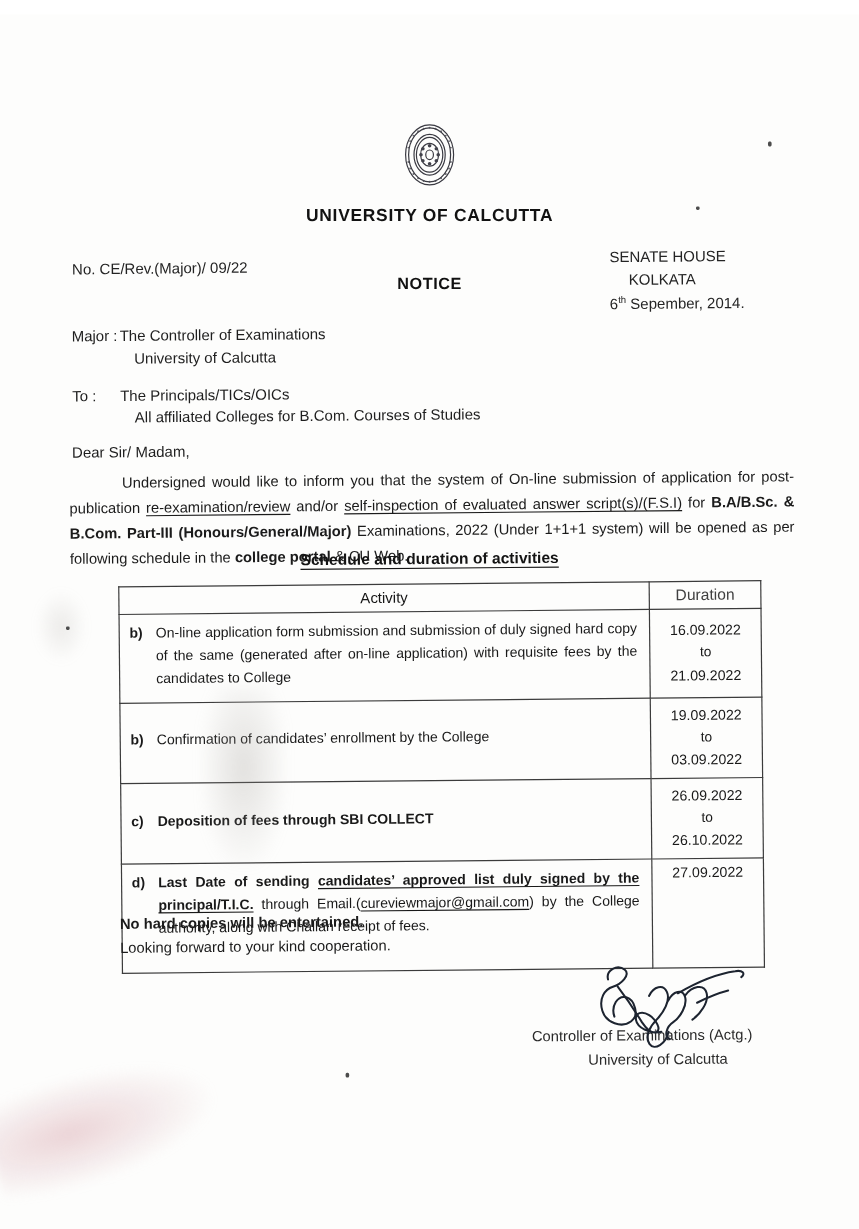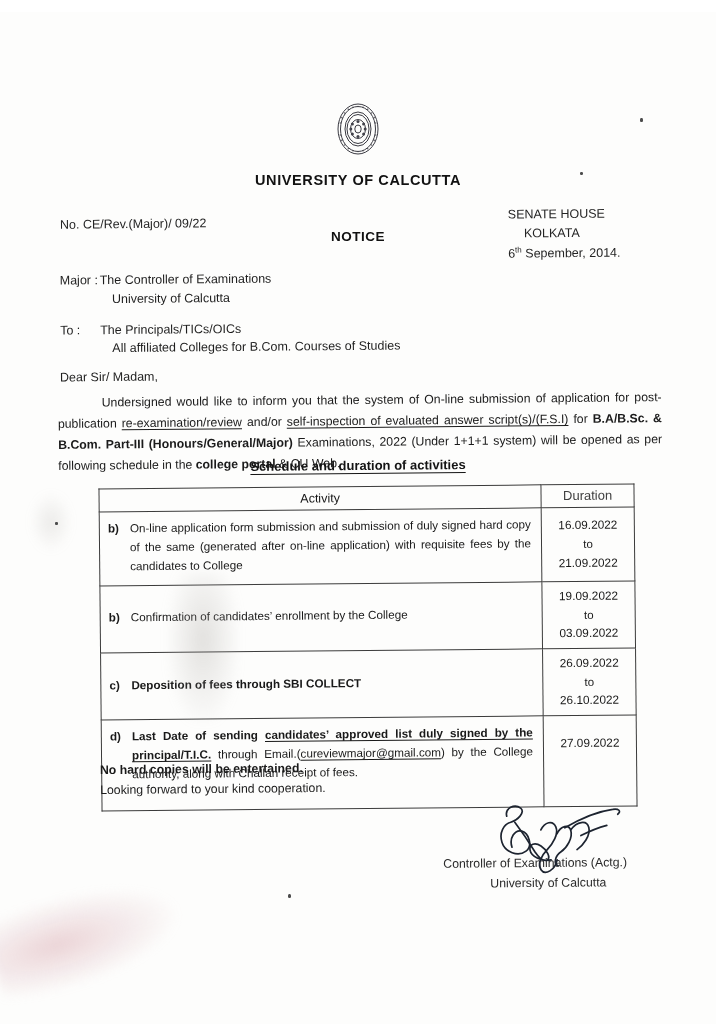--- a/index.html
+++ b/index.html
@@ -397,21 +397,21 @@
             <div class="to">to</div>
             <div>26.10.2022</div>
           </td>
         </tr>
 
         <tr>
           <td class="act" style="height:74px;vertical-align:top;">
             <span class="marker">d)</span>
             <span class="txt"><b>Last Date of sending </b><b><u>candidates’ approved list duly signed by the principal/T.I.C.</u></b><span> through Email.(</span><u>cureviewmajor@gmail.com</u><span>) by the College authority, along with Challan receipt of fees.</span></span>
           </td>
-          <td class="dur" style="vertical-align:top;padding-top:18px;">
+          <td class="dur" style="vertical-align:top;padding-top:2px;">
             <div>27.09.2022</div>
           </td>
         </tr>
 
       </tbody>
     </table>
   </div>
 
   <div class="notes">
     <div class="n1">No hard copies will be entertained.</div>

